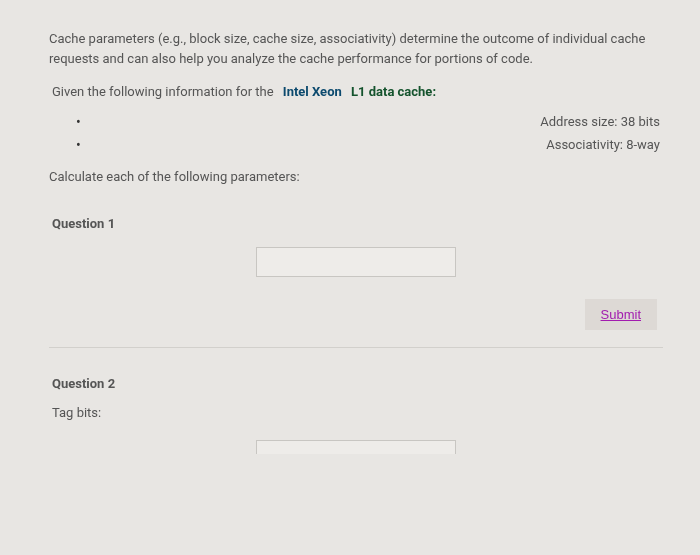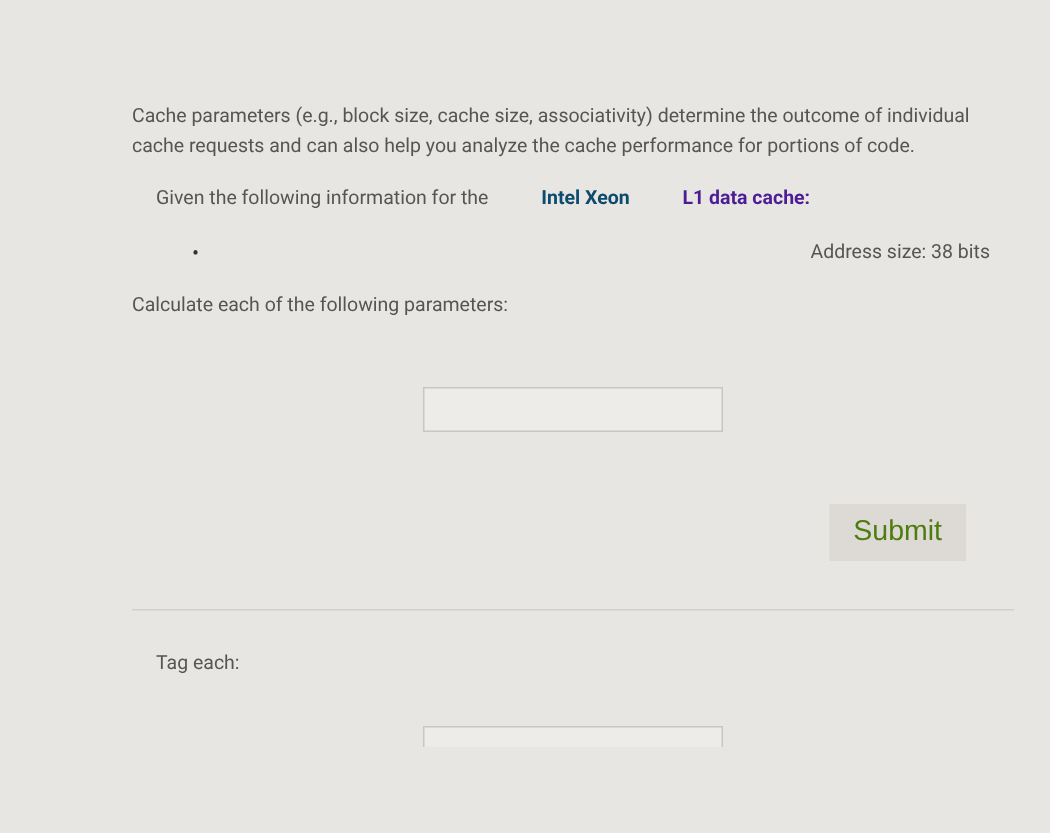--- a/index.html
+++ b/index.html
@@ -1,17 +1,17 @@
 <!DOCTYPE html>
 <html><head>
   <meta charset="utf-8">
   <style>
     * {
       box-sizing: border-box;
-      margin: 16px;
+      margin: 3px;
       padding: 0;
     }
     body {
       font-family: -apple-system, BlinkMacSystemFont, "Segoe UI", Roboto, Helvetica, Arial, sans-serif;
       background: #e8e6e3;
       color: #555;
       font-size: 13px;
       line-height: 1.5;
       padding: 20px 40px;
       width: 700px;
@@ -23,21 +23,21 @@
     .given-info {
       margin-bottom: 10px;
     }
     .cache-link {
       color: #0c4a6e;
       font-weight: bold;
       text-decoration: none;
     }
     .cache-bold {
       font-weight: bold;
-      color: #4c1d95;
+      color: #14532d;
     }
     ul.specs {
       list-style: none;
       padding-left: 24px;
       margin-bottom: 12px;
     }
     ul.specs li {
       position: relative;
       padding-left: 14px;
       margin-bottom: 4px;
@@ -78,24 +78,25 @@
       font-size: 13px;
     }
     .submit-row {
       display: flex;
       justify-content: flex-end;
       margin-bottom: 14px;
     }
     .submit-btn {
       background: #ddd9d5;
       border: none;
-      color: #4d7c0f;
+      color: #a21caf;
       padding: 8px 16px;
-      font-size: 19px;
+      font-size: 13px;
       cursor: pointer;
+      text-decoration: underline;
     }
     .divider {
       border: none;
       border-top: 1px solid #d2d0cc;
       margin-bottom: 26px;
     }
     .input-row-bottom {
       display: flex;
       justify-content: center;
     }
@@ -113,33 +114,36 @@
 <body>
 
 <p class="intro-text">Cache parameters (e.g., block size, cache size, associativity) determine the outcome of individual cache requests and can also help you analyze the cache performance for portions of code.</p>
 
 <p class="given-info">
   <span>Given the following information for the </span><a href="#" class="cache-link">Intel Xeon</a><span class="cache-bold"> L1 data cache:</span>
 </p>
 
 <ul class="specs">
   <li>Address size: 38 bits</li>
+  <li>Associativity: 8-way</li>
 </ul>
 
 <p class="calculate-text">Calculate each of the following parameters:</p>
 
 <div class="question-block">
+  <p class="question-title">Question 1</p>
   <div class="input-row">
     <input type="text" class="answer-input" value="" style="">
   </div>
   <div class="submit-row">
     <button class="submit-btn">Submit</button>
   </div>
 </div>
 
 <hr class="divider">
 
 <div class="question-block">
-  <p class="question-label">Tag each:</p>
+  <p class="question-title">Question 2</p>
+  <p class="question-label">Tag bits:</p>
   <div class="input-row-bottom">
     <input type="text" class="answer-input-bottom" value="" style="">
   </div>
 </div>
 
 </body></html>

